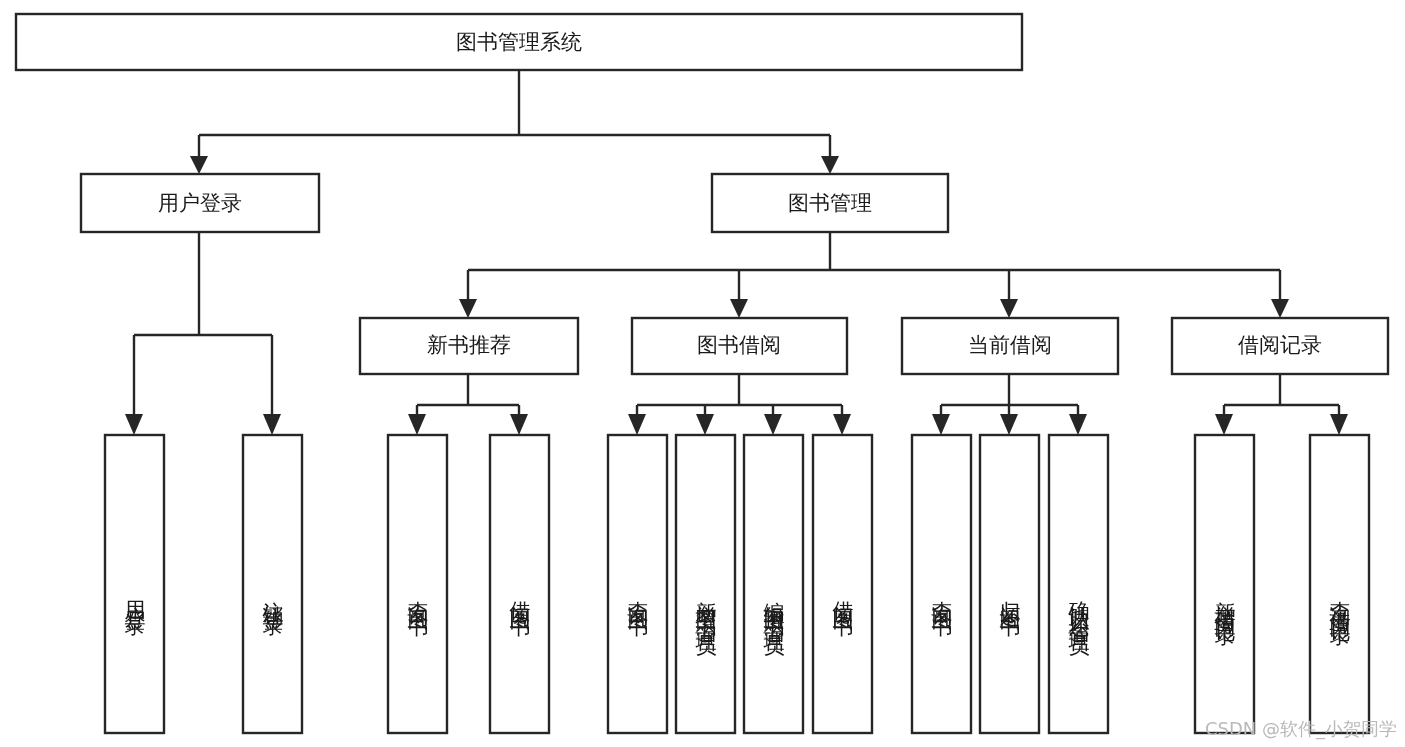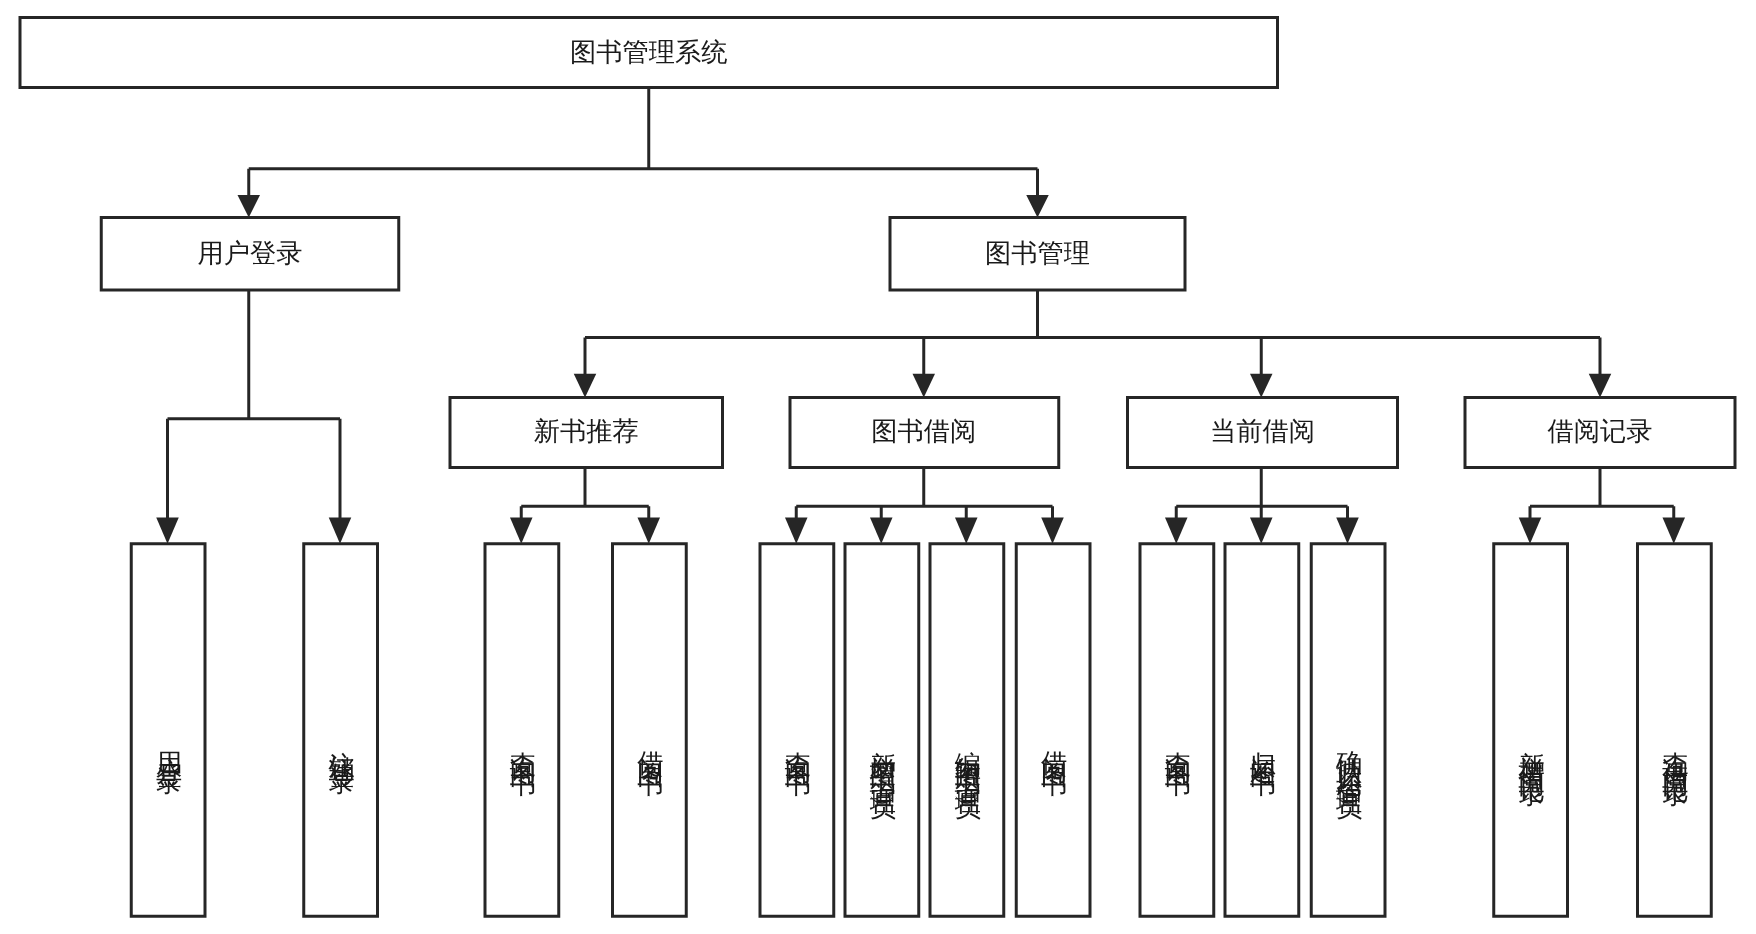--- a/index.html
+++ b/index.html
@@ -232,14 +232,15 @@
       <text class="node-label-v" x="1224" y="584">新增借阅记录</text>
     </g>
 
     <g>
       <rect class="node-box" x="1310" y="435" width="59" height="298"></rect>
       <text class="node-label-v" x="1339" y="584">查询借阅记录</text>
     </g>
 
   </svg>
 
+  <div class="watermark-text">CSDN @软件_小贺同学</div>
 
 </div>
 
 </body></html>

